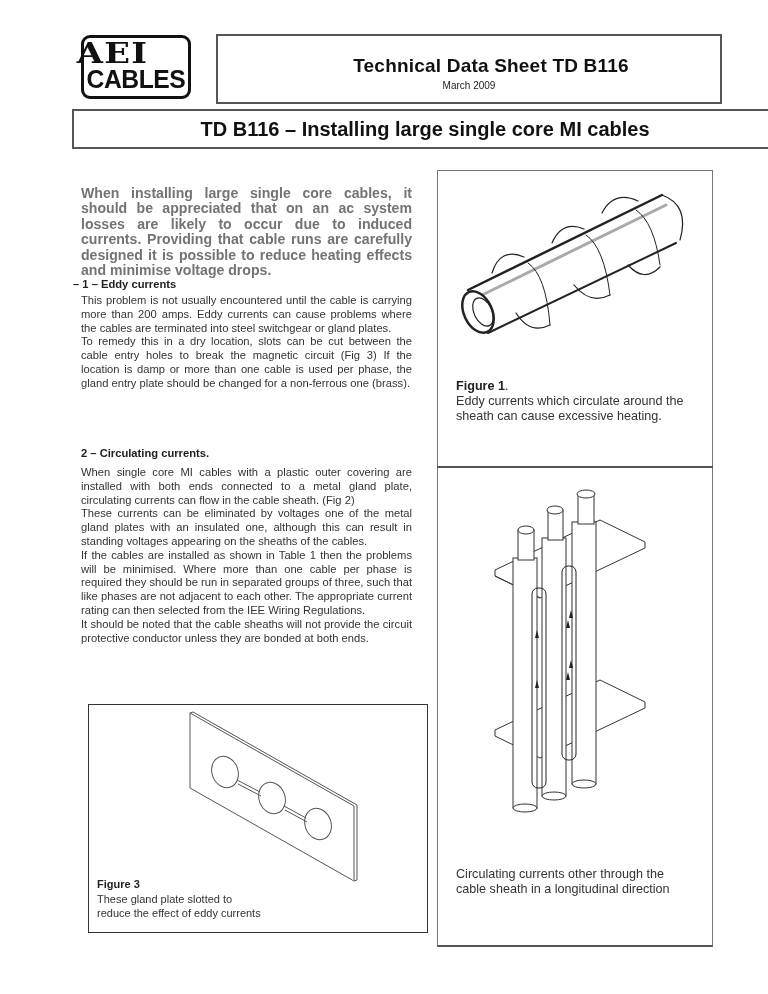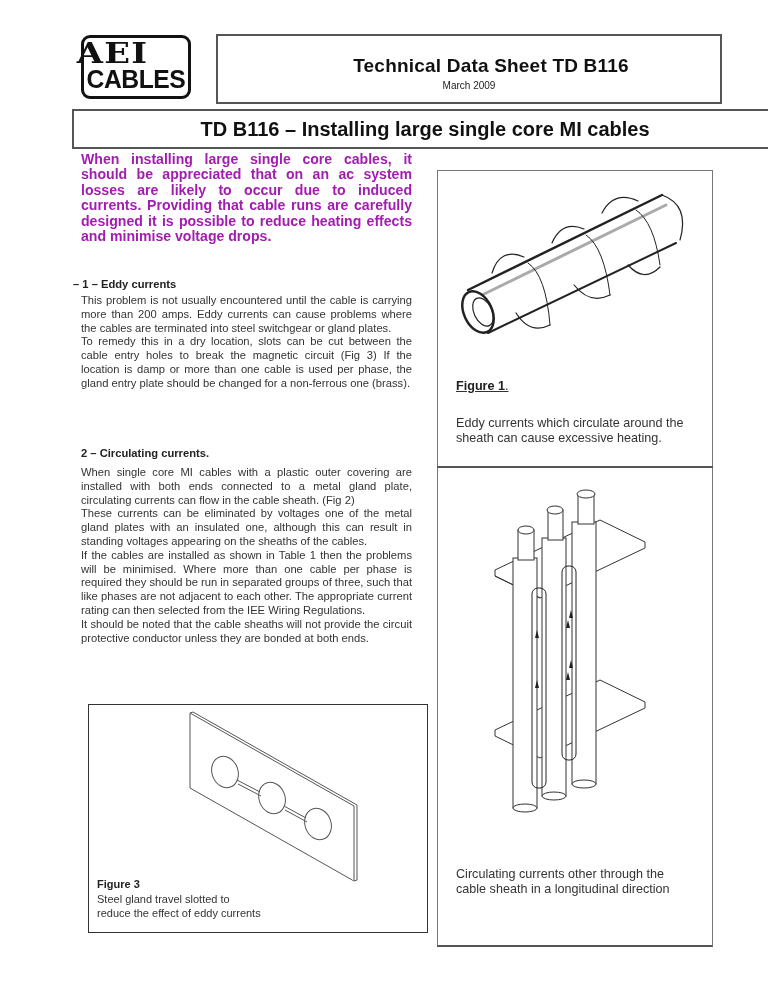--- a/index.html
+++ b/index.html
@@ -7,21 +7,21 @@
   .abs { position:absolute; }
   .logo { left:81px; top:35px; width:110px; height:64px; border:3px solid #111; border-radius:9px; box-sizing:border-box; display:flex; flex-direction:column; align-items:flex-start; justify-content:center; line-height:1; }
   .logo .l1 { font-family:"DejaVu Serif", serif; font-weight:bold; font-size:27px; letter-spacing:1px; color:#111; transform:scaleX(1.25); margin-top:-2px; }
   .logo .l2 { font-family:"Liberation Sans", sans-serif; font-weight:bold; font-size:26px; color:#111; transform:scaleX(0.95); letter-spacing:-0.5px; margin-top:-1px; }
   .header-box { left:216px; top:34px; width:506px; height:70px; border:2px solid #555; box-sizing:border-box; text-align:center; }
   .header-box .title { font-weight:bold; font-size:19px; margin-top:19px; color:#111; letter-spacing:0.2px;padding-left:44px; }
   .header-box .date { font-size:10px; margin-top:3px; color:#222; }
   .title-box { left:72px; top:109px; width:706px; height:40px; border:2px solid #555; box-sizing:border-box; text-align:center; }
   .title-box .doc-title { font-weight:bold; font-size:20px; line-height:36px; color:#111; }
   .left-col { left:81px; width:331px; }
-  .intro { top:152px; font-weight:bold; font-size:14.1px; line-height:15.4px; text-align:justify; color:#a21caf; }
+  .intro { top:186px; font-weight:bold; font-size:14.1px; line-height:15.4px; text-align:justify; color:#737373; }
   .heading { font-weight:bold; font-size:11.2px; color:#222; }
   .para { font-size:11.2px; line-height:13.8px; text-align:justify; color:#333; }
   .para p { margin:0; }
   .fig-col { left:437px; top:170px; width:276px; height:777px; border:1.5px solid #777; border-bottom:2px solid #555; box-sizing:border-box; }
   .fig-divider { left:437px; top:466px; width:276px; height:2px; background:#555; }
   .fig-cap { font-size:12.6px; line-height:15px; color:#333; }
   .fig-cap .label { font-weight:bold; color:#222; }
   .fig3 { left:88px; top:704px; width:340px; height:229px; border:1.5px solid #333; box-sizing:border-box; }
   svg { position:absolute; overflow:visible; }
 </style>
@@ -80,21 +80,21 @@
     <path d="M42 88 Q50 62 74 72" stroke-width="1.2"></path>
     <path d="M66 128 Q80 150 100 140" stroke-width="1.2"></path>
     <path d="M102 58 Q112 35 134 44" stroke-width="1.2"></path>
     <path d="M124 100 Q140 120 160 110" stroke-width="1.2"></path>
     <path d="M152 28 Q164 5 188 16" stroke-width="1.2"></path>
     <path d="M178 80 Q194 98 210 82" stroke-width="1.2"></path>
   </g>
 </svg>
 
 <div class="abs fig-cap" style="left:456px; top:379px; width:240px;">
-  <div style="margin-bottom:22px;text-decoration:underline;"><span class="label">Figure 1</span><span>.</span></div>
+  <div style="margin-bottom:0;"><span class="label">Figure 1</span><span>.</span></div>
   <div>Eddy currents which circulate around the sheath can cause excessive heating.</div>
 </div>
 
 <svg style="left:480px; top:480px;" width="200" height="340" viewBox="0 0 200 340">
   <g fill="#fff" stroke="#333" stroke-width="1">
 
     <path d="M15 90 L120 40 L165 62 L165 68 L60 118 L15 96 Z"></path>
     <path d="M15 96 L60 118"></path>
 
     <path d="M15 250 L120 200 L165 222 L165 228 L60 278 L15 256 Z"></path>
@@ -141,15 +141,15 @@
     <ellipse cx="92" cy="90" rx="13" ry="16" transform="rotate(-20 92 90)"></ellipse>
     <ellipse cx="138" cy="116" rx="13" ry="16" transform="rotate(-20 138 116)"></ellipse>
     <path d="M57 72 L80 84"></path>
     <path d="M58 76 L81 88"></path>
     <path d="M104 98 L126 110"></path>
     <path d="M105 102 L127 114"></path>
   </g>
 </svg>
 <div class="abs fig-cap" style="left:97px; top:877px; width:320px; font-size:11px; line-height:14.5px;">
   <div class="label">Figure 3</div>
-  <div>Steel gland travel slotted to</div>
+  <div>These gland plate slotted to</div>
   <div>reduce the effect of eddy currents</div>
 </div>
 
 </body></html>

